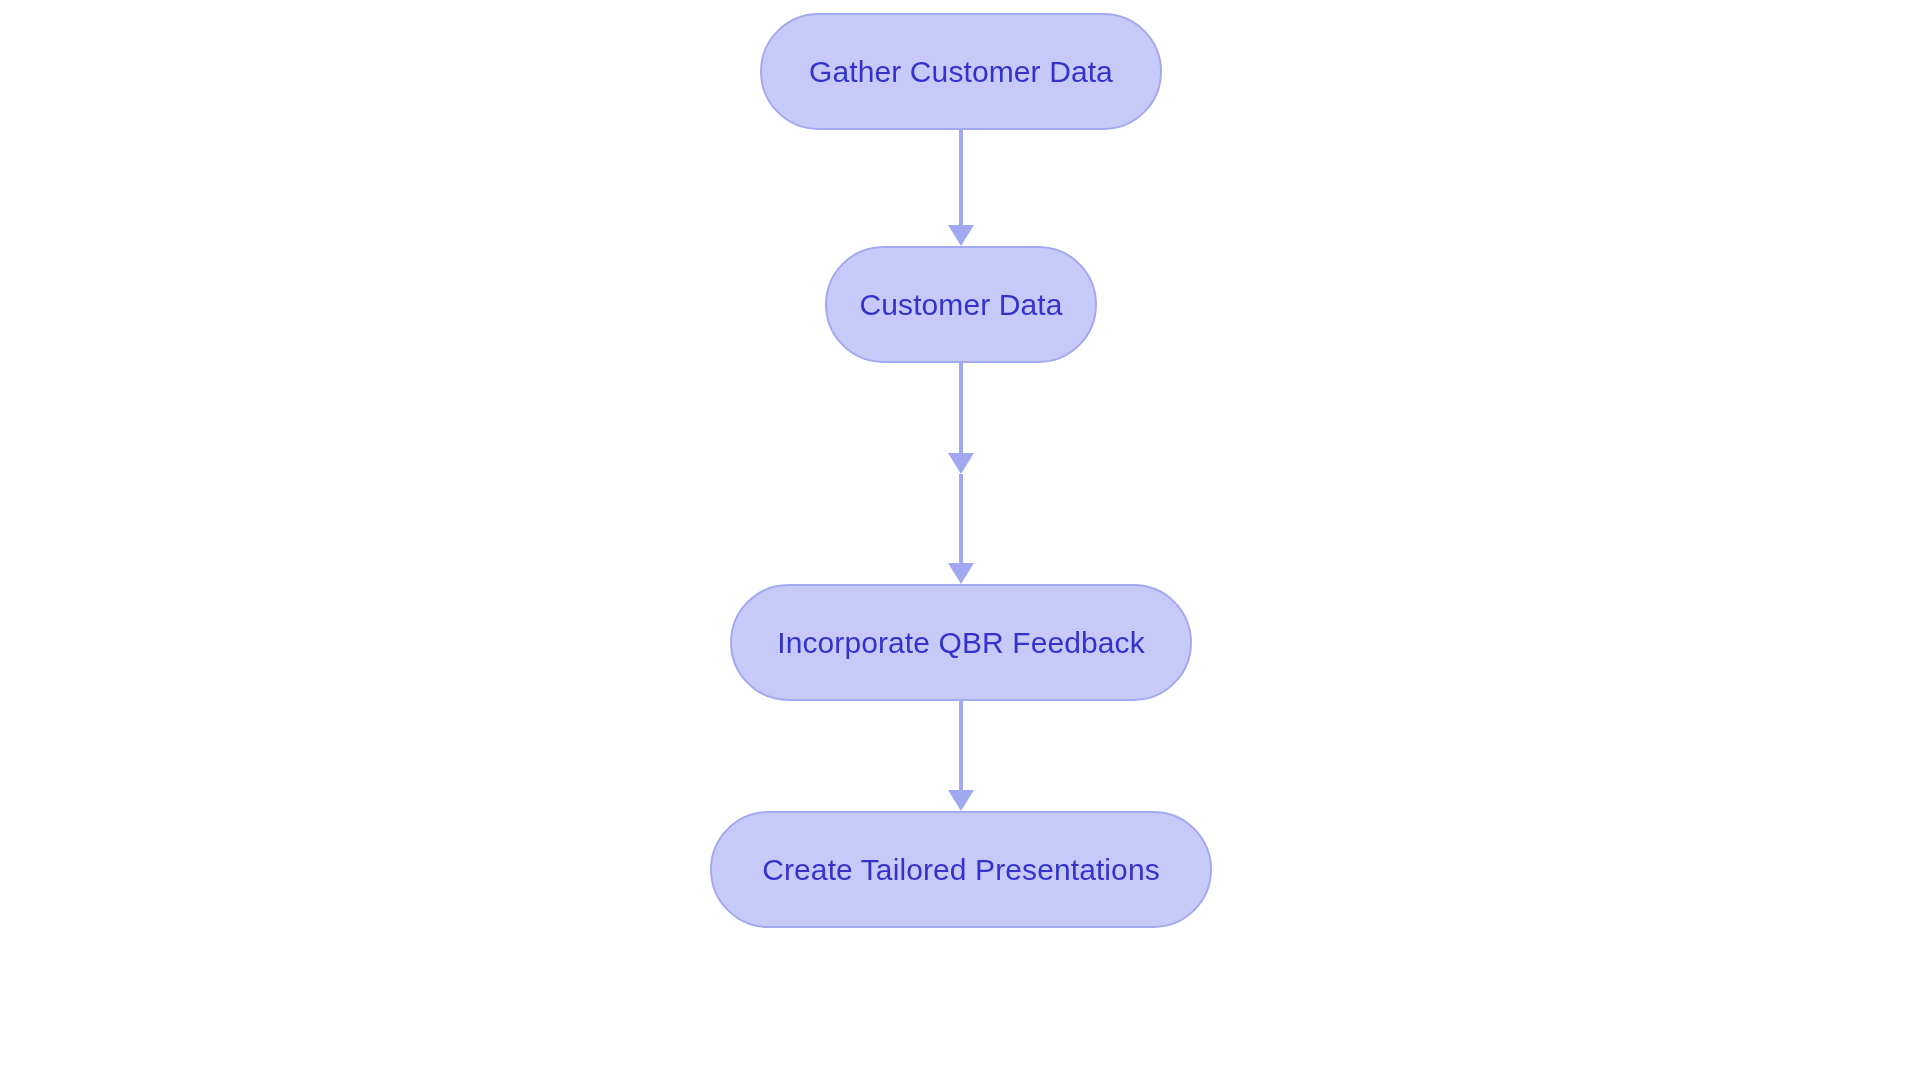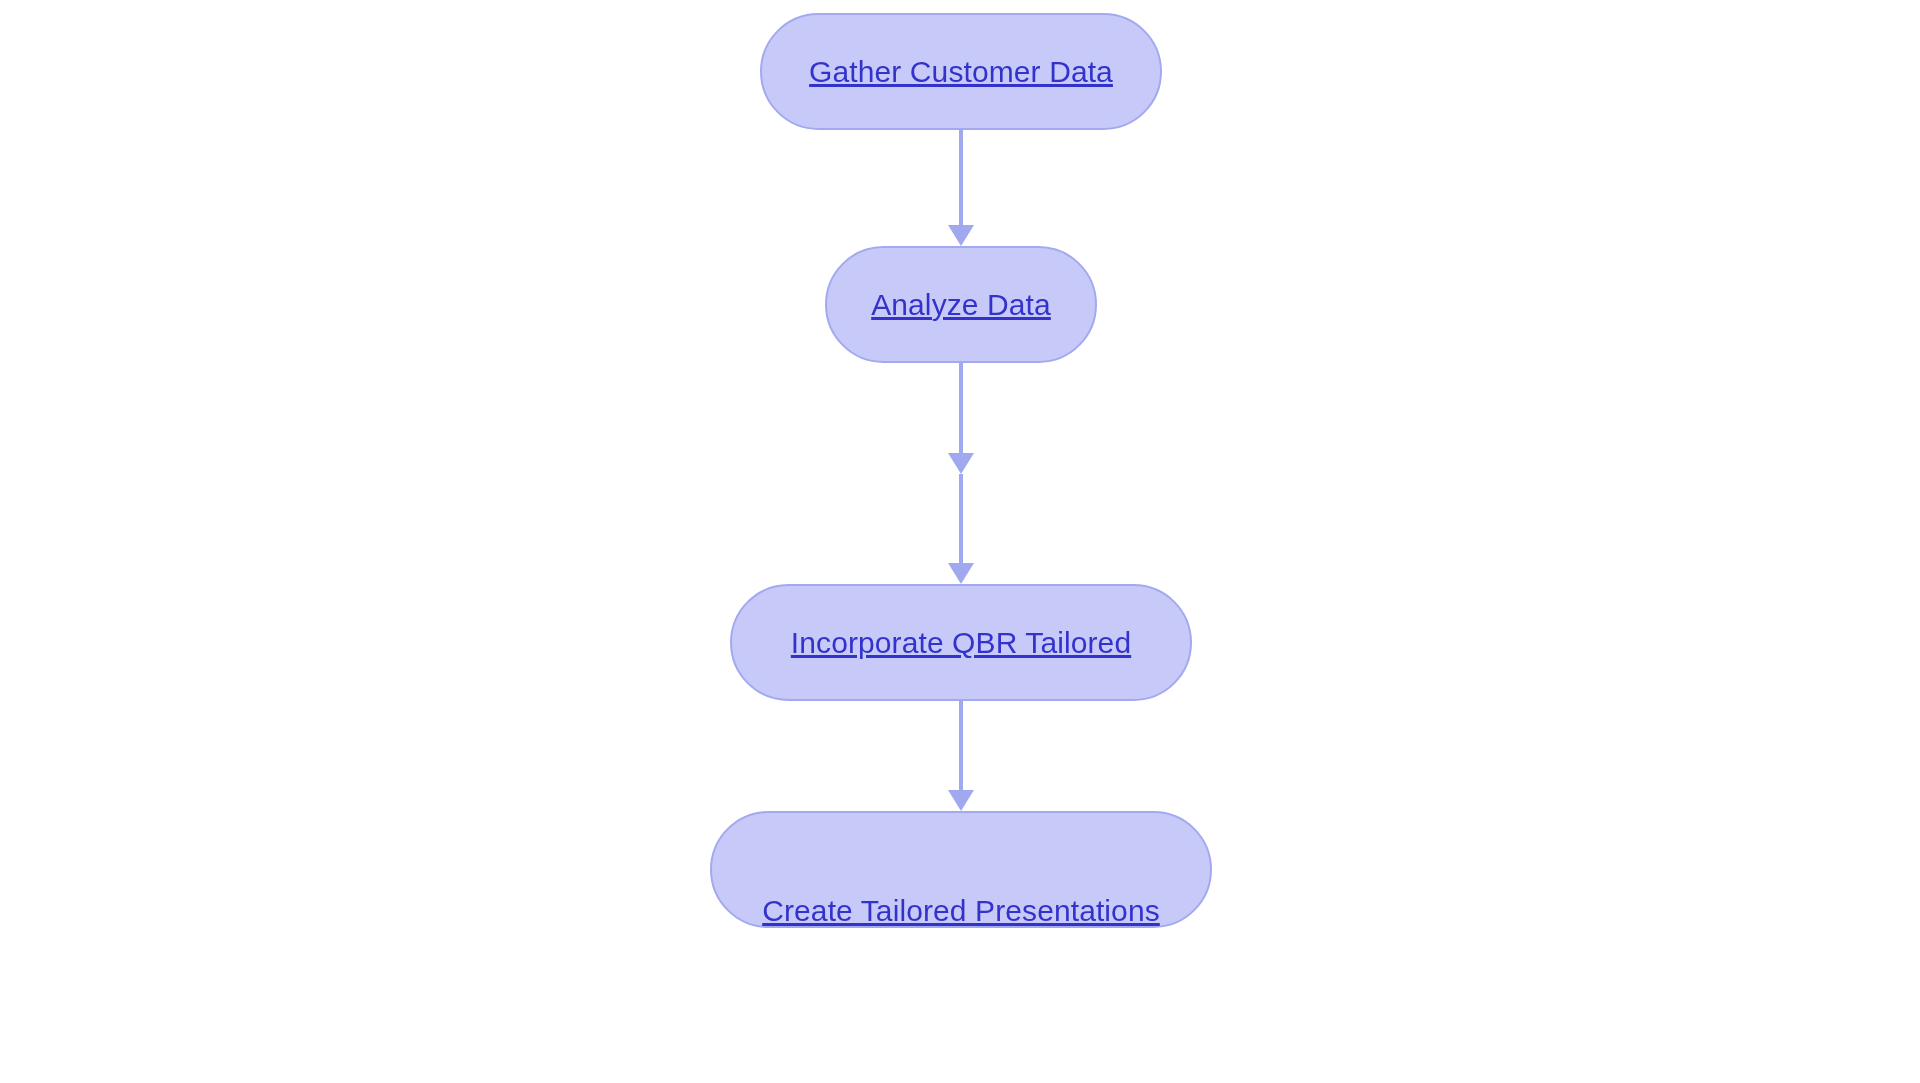--- a/index.html
+++ b/index.html
@@ -57,29 +57,28 @@
     font-size: 30px;
     font-weight: 400;
     letter-spacing: 0.1px;
     white-space: nowrap;
     line-height: 1;
   }
 
   .node-label {
     padding: 0 51px;
     pointer-events: none;
-    text-decoration: underline;
   }
 
   
   .node--gather       { width: 402px; }
   .node--analyze      { width: 272px; }
   .node--identify     { width: 378px; }
   .node--incorporate  { width: 462px; }
-  .node--create       { width: 502px; align-items: flex-end; }
+  .node--create       { width: 502px; }
 
   
   .connector {
     position: relative;
     width: 30px;
     display: flex;
     flex-direction: column;
     align-items: center;
     justify-content: flex-start;
   }
@@ -112,36 +111,36 @@
       <div class="node node--gather">
         <span class="node-label">Gather Customer Data</span>
       </div>
 
       <div class="connector connector--a">
         <div class="connector-line"></div>
         <div class="connector-head"></div>
       </div>
 
       <div class="node node--analyze">
-        <span class="node-label">Analyze Data</span>
+        <span class="node-label">Customer Data</span>
       </div>
 
       <div class="connector connector--b">
         <div class="connector-line"></div>
         <div class="connector-head"></div>
       </div>
 
 
       <div class="connector connector--c">
         <div class="connector-line"></div>
         <div class="connector-head"></div>
       </div>
 
       <div class="node node--incorporate">
-        <span class="node-label">Incorporate QBR Tailored</span>
+        <span class="node-label">Incorporate QBR Feedback</span>
       </div>
 
       <div class="connector connector--d">
         <div class="connector-line"></div>
         <div class="connector-head"></div>
       </div>
 
       <div class="node node--create">
         <span class="node-label">Create Tailored Presentations</span>
       </div>

